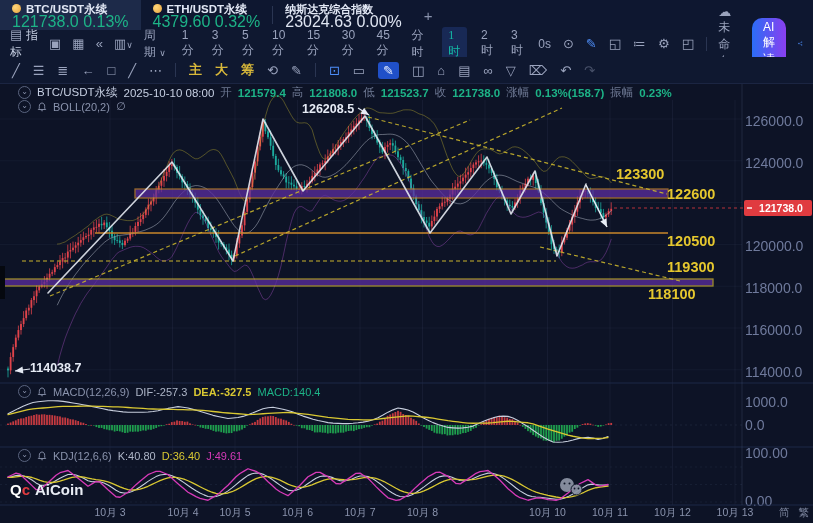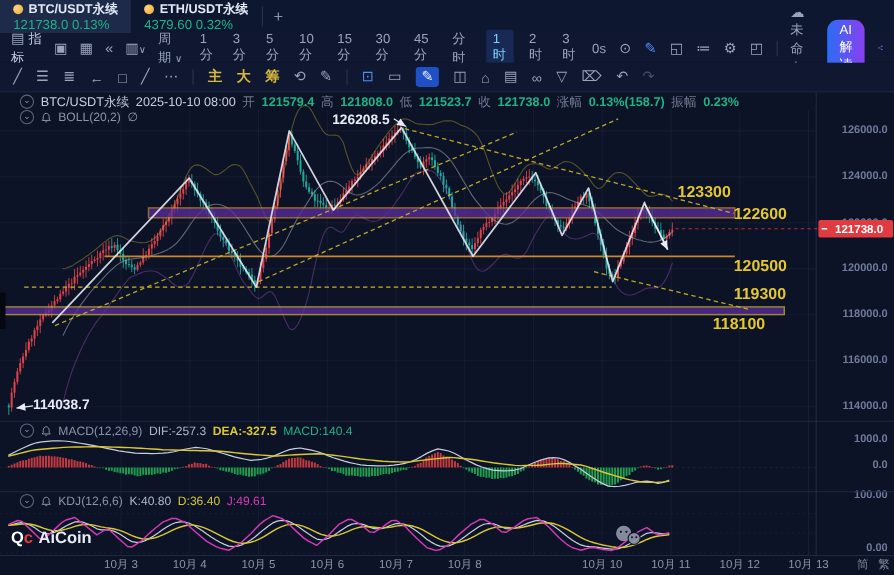--- a/index.html
+++ b/index.html
@@ -6,51 +6,51 @@
   #app{position:relative;width:813px;height:523px;overflow:hidden;
        font-family:"Liberation Sans","DejaVu Sans",sans-serif;
        background:#0d1326;color:#c9d2e6;}
   
   .tabbar{position:absolute;top:0;left:0;right:0;height:30px;background:#0e1730;
           display:flex;align-items:stretch;z-index:3;}
   .tab{display:flex;flex-direction:column;justify-content:center;padding:0 12px;cursor:pointer;}
   .tab.active{background:#1d2a49;}
   .trow{display:flex;align-items:center;gap:5px;font-size:11.5px;font-weight:bold;color:#e2e8f5;line-height:12px;}
   .coin{width:9px;height:9px;border-radius:50%;background:radial-gradient(circle at 35% 35%,#ffd67a,#e8a33d);display:inline-block;}
-  .tprice{font-size:12px;line-height:12px;margin-top:1px;}
+  .tprice{font-size:16px;line-height:12px;margin-top:1px;}
   .green{color:#1db387;}
   .white{color:#dfe5f2;}
   .tabdiv{width:1px;background:#2a3552;height:18px;align-self:center;}
   .plusbtn{color:#8a93ad;font-size:15px;align-self:center;padding:0 10px;cursor:pointer;}
   
   .tb2{position:absolute;top:30px;left:0;right:0;height:27px;background:#0f1830;
        display:flex;align-items:center;gap:11px;padding:0 10px;font-size:12px;color:#9aa3bd;z-index:3;}
   .tb3{position:absolute;top:57px;left:0;right:0;height:26px;background:#0f1830;border-bottom:1px solid #1b2542;
        display:flex;align-items:center;gap:13px;padding:0 12px;font-size:13px;color:#9aa3bd;z-index:3;}
   .ticon{font-size:13px;cursor:pointer;}
   .tf{cursor:pointer;padding:1px 3px;}
-  .tf.active{color:#7dd3fc;background:rgba(61,107,218,.22);border-radius:3px;padding:1px 6px;}
+  .tf.active{color:#14b8a6;background:rgba(61,107,218,.22);border-radius:3px;padding:1px 6px;font-family:Liberation Serif, serif;}
   .gold{color:#d8b83a;font-weight:bold;cursor:pointer;}
   .blue{color:#4d8df7;}
   .vdiv{width:1px;height:14px;background:#2a3552;}
   .penactive{background:#2050c8;color:#eaf0ff;border-radius:3px;padding:1px 5px;}
   .aibtn{background:linear-gradient(90deg,#2b6df6,#8a3ff0);color:#fff;border-radius:10px;
          padding:2px 11px;font-size:12px;cursor:pointer;}
   .rgt{margin-left:auto;display:flex;align-items:center;gap:12px;}
   .chev{font-size:9px;}
   
   .ov{position:absolute;z-index:4;}
   .infobar{top:85px;left:18px;display:flex;align-items:center;gap:6px;font-size:11.5px;color:#6e7994;}
   .infobar b{color:#c6cfe2;font-weight:normal;}
   .infobar .v{color:#1db387;font-weight:bold;}
   .circ{width:11px;height:11px;border:1px solid #5a647f;border-radius:50%;font-size:8px;line-height:10px;
         text-align:center;color:#8a93ad;display:inline-block;}
   .indrow{display:flex;align-items:center;gap:6px;font-size:11px;color:#8a93ad;}
   .indrow .dim{color:#aeb6c8;}
-  .ylab{position:absolute;left:745px;width:62px;text-align:right;font-size:10px;color:#6f7a9c;z-index:1;font-weight:bold;}
+  .ylab{position:absolute;left:745px;width:62px;text-align:left;font-size:14px;color:#6f7a9c;z-index:1;}
   .xlab{position:absolute;width:52px;text-align:center;font-size:10.5px;color:#8a93ad;top:506px;z-index:4;}
   .wm{top:477px;left:558px;display:flex;align-items:center;gap:8px;color:#8d95a6;font-size:17px;
       font-weight:bold;opacity:.92;}
   .logo{top:481px;left:10px;display:flex;align-items:center;gap:5px;color:#e8ecf4;
         font-size:15px;font-weight:bold;}
   .logomark{color:#fff;font-weight:bold;font-size:15px;position:relative;}
   .logomark i{color:#e03b40;font-style:normal;}
   .lang{top:506px;left:779px;display:flex;gap:9px;font-size:10.5px;color:#7e87a0;}
   .leftstrip{top:266px;left:0;width:5px;height:33px;background:#05080f;}
   svg#chart{position:absolute;top:0;left:0;z-index:2;}
@@ -68,20 +68,26 @@
     <div class="tprice green"><span>121738.0</span> <span>0.13%</span></div>
   </div>
   <div class="tab">
     <div class="trow">
           <span class="coin"></span>
           <span>ETH/USDT永续</span>
         </div>
     <div class="tprice green"><span>4379.60</span> <span>0.32%</span></div>
   </div>
   <div class="tabdiv"></div>
+  <div class="tab">
+    <div class="trow">
+          <span style="font-size:11px;">纳斯达克综合指数</span>
+        </div>
+    <div class="tprice white"><span>23024.63</span> <span>0.00%</span></div>
+  </div>
   <div class="plusbtn">+</div>
 </div>
 
 <div class="tb2">
   <span class="ticon">▤ <span style="font-size:12px;color:#c6cfe2;">指标</span></span>
   <span class="ticon">▣</span>
   <span class="ticon">▦</span>
   <span class="ticon">«</span>
   <span class="ticon">▥<span class="chev">∨</span></span>
   <span><span>周期</span> <span class="chev">∨</span></span>
@@ -199,21 +205,21 @@
 <div class="ylab" style="top:238px;">120000.0</div>
 <div class="ylab" style="top:280px;">118000.0</div>
 <div class="ylab" style="top:322px;">116000.0</div>
 <div class="ylab" style="top:364px;">114000.0</div>
 <div class="ylab" style="top:394px;">1000.0</div>
 <div class="ylab" style="top:417px;">0.0</div>
 <div class="ylab" style="top:445px;">100.00</div>
 <div class="ylab" style="top:493px;">0.00</div>
 <div id="xlabs">
       <div class="xlab" style="left: 84px;">10月 3</div>
-      <div class="xlab" style="left: 146.5px;">10月 4</div>
+      <div class="xlab" style="left: 146.5px; text-align: right;">10月 4</div>
       <div class="xlab" style="left: 209px;">10月 5</div>
       <div class="xlab" style="left: 271.5px;">10月 6</div>
       <div class="xlab" style="left: 334px;">10月 7</div>
       <div class="xlab" style="left: 396.5px;">10月 8</div>
       <div class="xlab" style="left: 459px; margin-top: 22px;">10月 9</div>
       <div class="xlab" style="left: 521.5px;">10月 10</div>
       <div class="xlab" style="left: 584px;">10月 11</div>
       <div class="xlab" style="left: 646.5px;">10月 12</div>
       <div class="xlab" style="left: 709px;">10月 13</div>
     </div>

